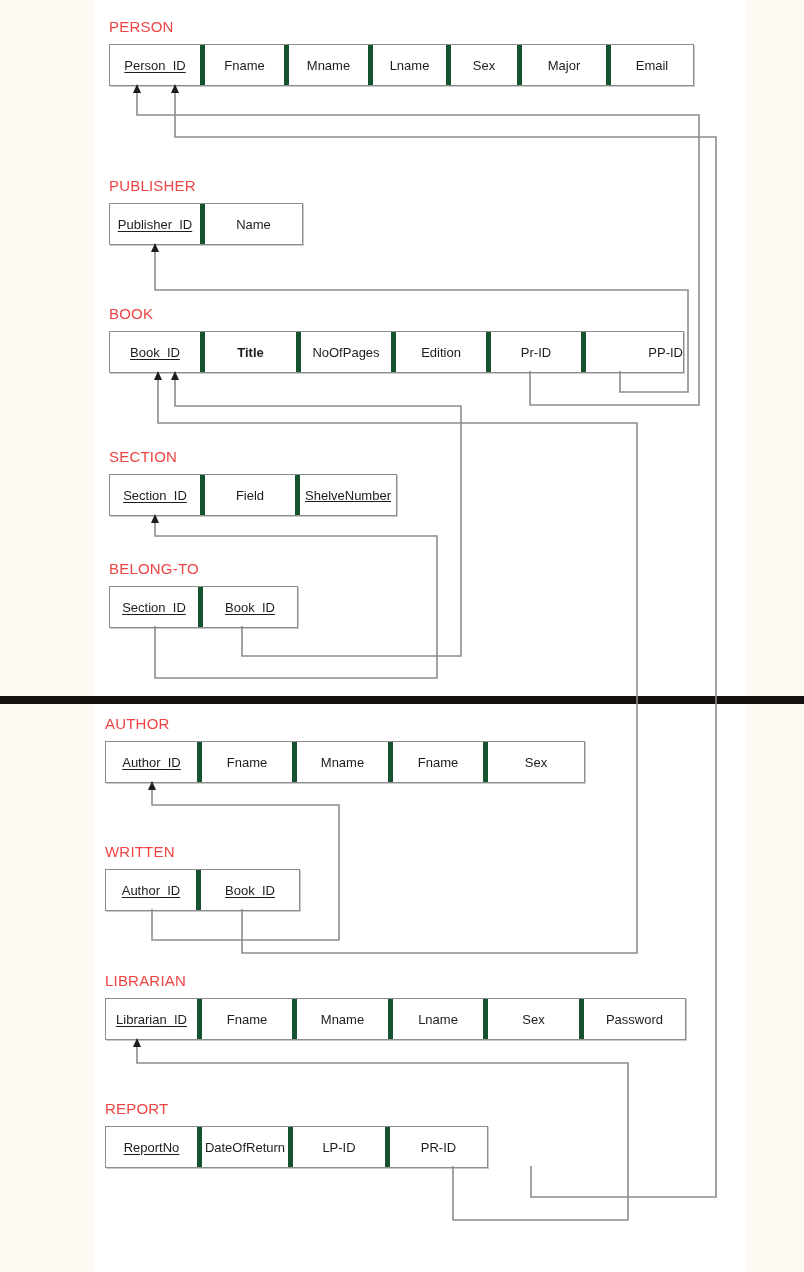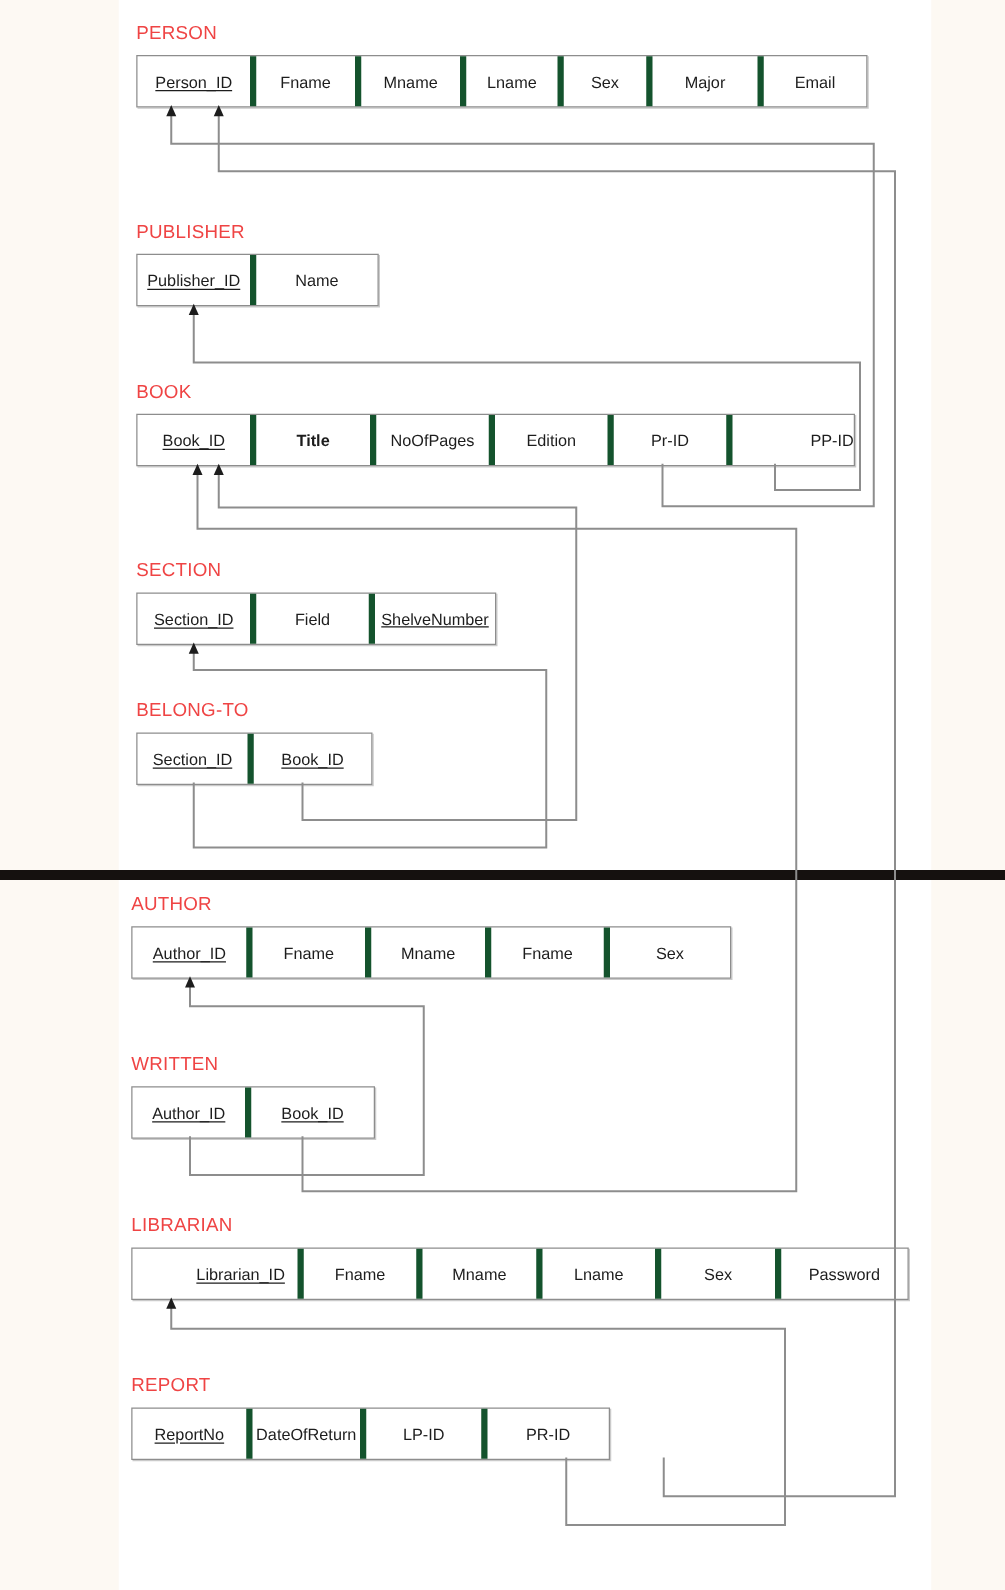--- a/index.html
+++ b/index.html
@@ -154,21 +154,21 @@
       <div class="tbl-title" style="left: 105px; top: 843px;">WRITTEN</div>
       <div class="tbl" style="left: 105px; top: 869px; height: 40px;">
         <div class="cell pk" style="width: 95px;">
           <span>Author_ID</span>
         </div>
         <div class="cell pk" style="width: 98px;">
           <span>Book_ID</span>
         </div>
       </div>
       <div class="tbl-title" style="left: 105px; top: 972px;">LIBRARIAN</div>
-      <div class="tbl" style="left: 105px; top: 998px; height: 40px; padding-left: 41px;">
+      <div class="tbl" style="left: 105px; top: 998px; height: 40px;">
         <div class="cell pk" style="width: 96px;">
           <span>Librarian_ID</span>
         </div>
         <div class="cell" style="width: 95px;">
           <span>Fname</span>
         </div>
         <div class="cell" style="width: 96px;">
           <span>Mname</span>
         </div>
         <div class="cell" style="width: 95px;">

